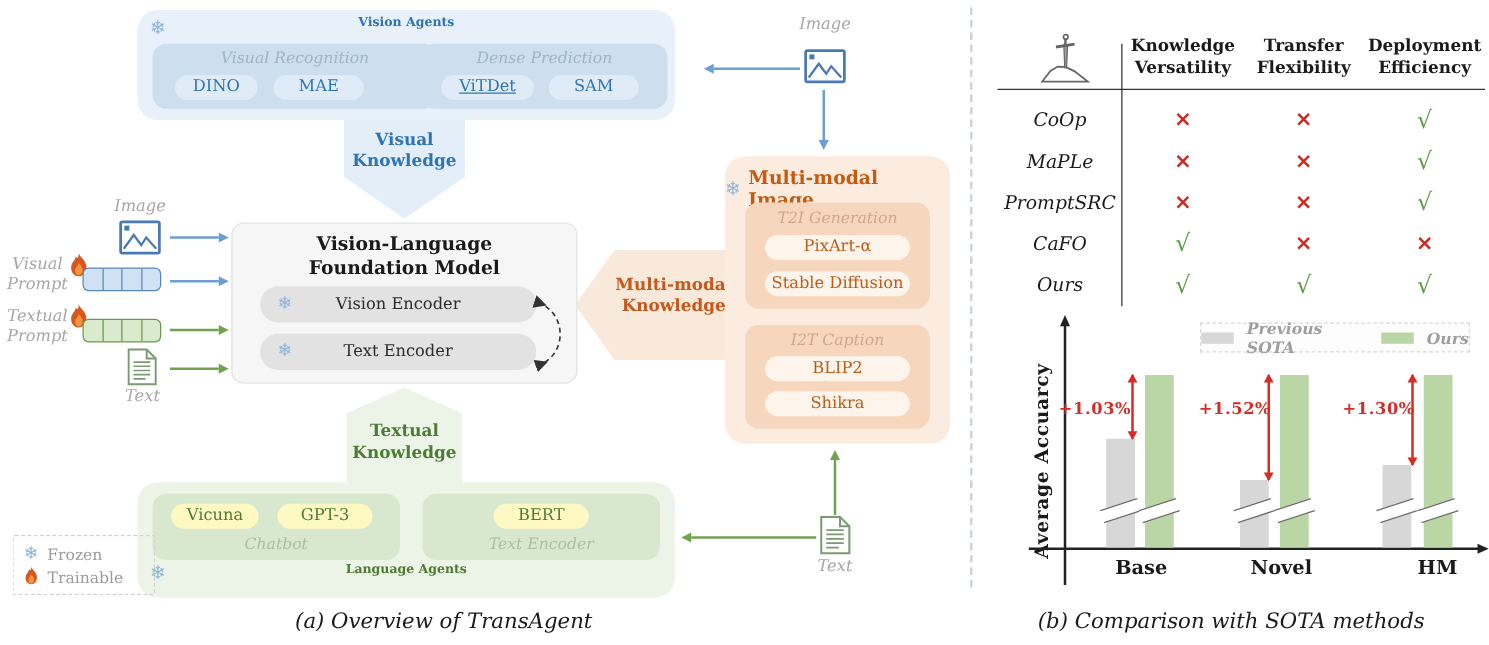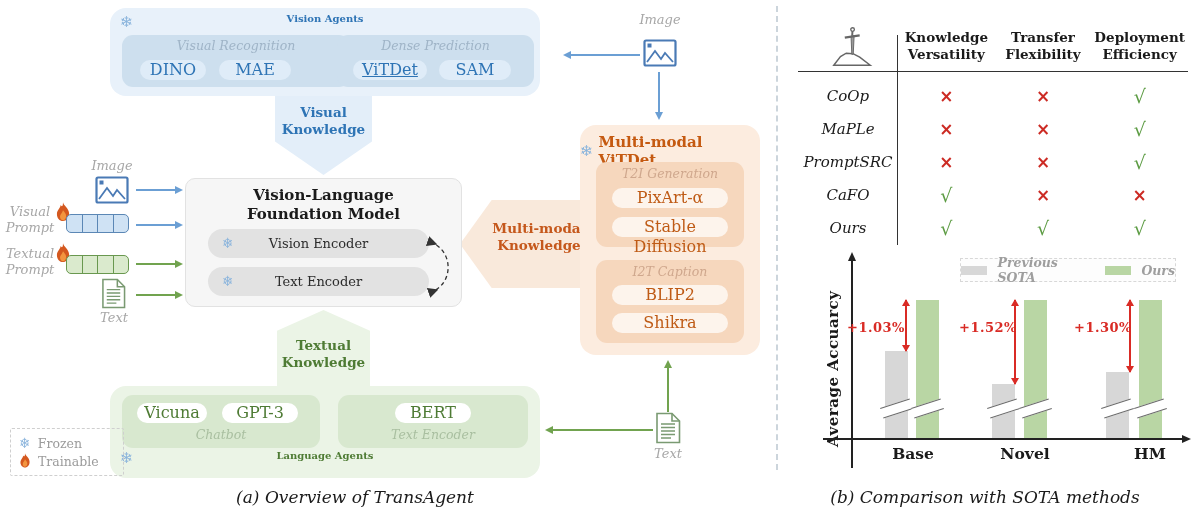--- a/index.html
+++ b/index.html
@@ -5,34 +5,34 @@
   html,body{margin:0;padding:0;background:#fff;}
   #fig{position:relative;width:1191px;height:516px;background:#fff;overflow:hidden;
        font-family:"DejaVu Serif",serif;color:#1a1a1a;}
   .abs{position:absolute;}
   .ctr{text-align:center;}
 
   
   .bigbox{position:absolute;border-radius:16px;}
   .subbox{position:absolute;border-radius:11px;}
   .pill{position:absolute;height:20px;line-height:20px;border-radius:10px;
-        font-size:16px;text-align:center;}
+        font-size:13px;text-align:center;}
   .sublabel{position:absolute;width:100%;text-align:center;font-style:italic;font-size:12.5px;}
   .boxtitle{position:absolute;width:100%;text-align:center;font-weight:bold;font-size:10px;}
 
   .blue-box{background:#e8f1fa;}      .blue-sub{background:#cddfee;}
   .blue-pill{background:#dfecf8;color:#2e74b5;}
   .blue-t{color:#2e74b5;}             .blue-lab{color:#9fb4c7;}
 
   .or-box{background:#fcecdf;}        .or-sub{background:#f6d7bd;}
   .or-pill{background:#fdf4ec;color:#bf5b16;}
   .or-t{color:#c55a11;}               .or-lab{color:#cfa78d;}
 
   .gr-box{background:#ebf4e6;}        .gr-sub{background:#d8e8cf;}
-  .gr-pill{background:#ffffff;color:#4e7b34;}
+  .gr-pill{background:#fef9c3;color:#4e7b34;}
   .gr-t{color:#4e7b34;}               .gr-lab{color:#a9bfa0;}
 
   .fm-box{position:absolute;background:#f6f6f6;border:1.5px solid #e2e2e2;border-radius:10px;}
   .fm-pill{position:absolute;height:29px;line-height:29px;background:#e2e2e2;border-radius:15px;
            font-size:13px;text-align:center;color:#2b2b2b;}
 
   .know{position:absolute;font-weight:bold;font-size:13.5px;line-height:17px;text-align:center;}
   .vk{background:#e3eef9;color:#2e74b5;clip-path:polygon(0 0,100% 0,100% 58%,50% 100%,0 58%);padding-top:9px;box-sizing:border-box;}
   .tk{background:#ebf4e6;color:#4e7b34;clip-path:polygon(50% 0,100% 27%,100% 100%,0 100%,0 27%);padding-top:27px;box-sizing:border-box;}
   .mk{background:#f9e9db;color:#c5581c;clip-path:polygon(24% 0,100% 0,100% 100%,24% 100%,0 50%);
@@ -163,21 +163,21 @@
       <marker id="ah" markerWidth="8" markerHeight="8" refX="6" refY="4" orient="auto-start-reverse">
         <path d="M8 0 L0 4 L8 8 z" fill="#333"></path>
       </marker>
     </defs>
     <path d="M6 8 C 30 16 30 50 7 58" fill="none" stroke="#333" stroke-width="1.3" stroke-dasharray="4 3" marker-start="url(#ah)" marker-end="url(#ah)"></path>
   </svg>
 
   <div class="bigbox or-box" style="left:580px;top:125px;width:180px;height:230px;">
     <div style="position:absolute;top:8px;width:100%;display:flex;align-items:center;justify-content:center;gap:6px;">
       <span class="snow">❄</span>
-      <span class="or-t" style="font-weight:bold;font-size:15px;">Multi-modal ViTDet</span>
+      <span class="or-t" style="font-weight:bold;font-size:15px;">Multi-modal Image</span>
     </div>
     <div class="subbox or-sub" style="left:16px;top:37px;width:148px;height:85px;">
       <div class="sublabel or-lab" style="top:4px;">T2I Generation</div>
       <span class="pill or-pill" style="left:16px;top:26px;width:116px;">PixArt-α</span>
       <span class="pill or-pill" style="left:16px;top:55px;width:116px;">Stable Diffusion</span>
     </div>
     <div class="subbox or-sub" style="left:16px;top:135px;width:148px;height:83px;">
       <div class="sublabel or-lab" style="top:4px;">I2T Caption</div>
       <span class="pill or-pill" style="left:16px;top:25px;width:116px;">BLIP2</span>
       <span class="pill or-pill" style="left:16px;top:53px;width:116px;">Shikra</span>

